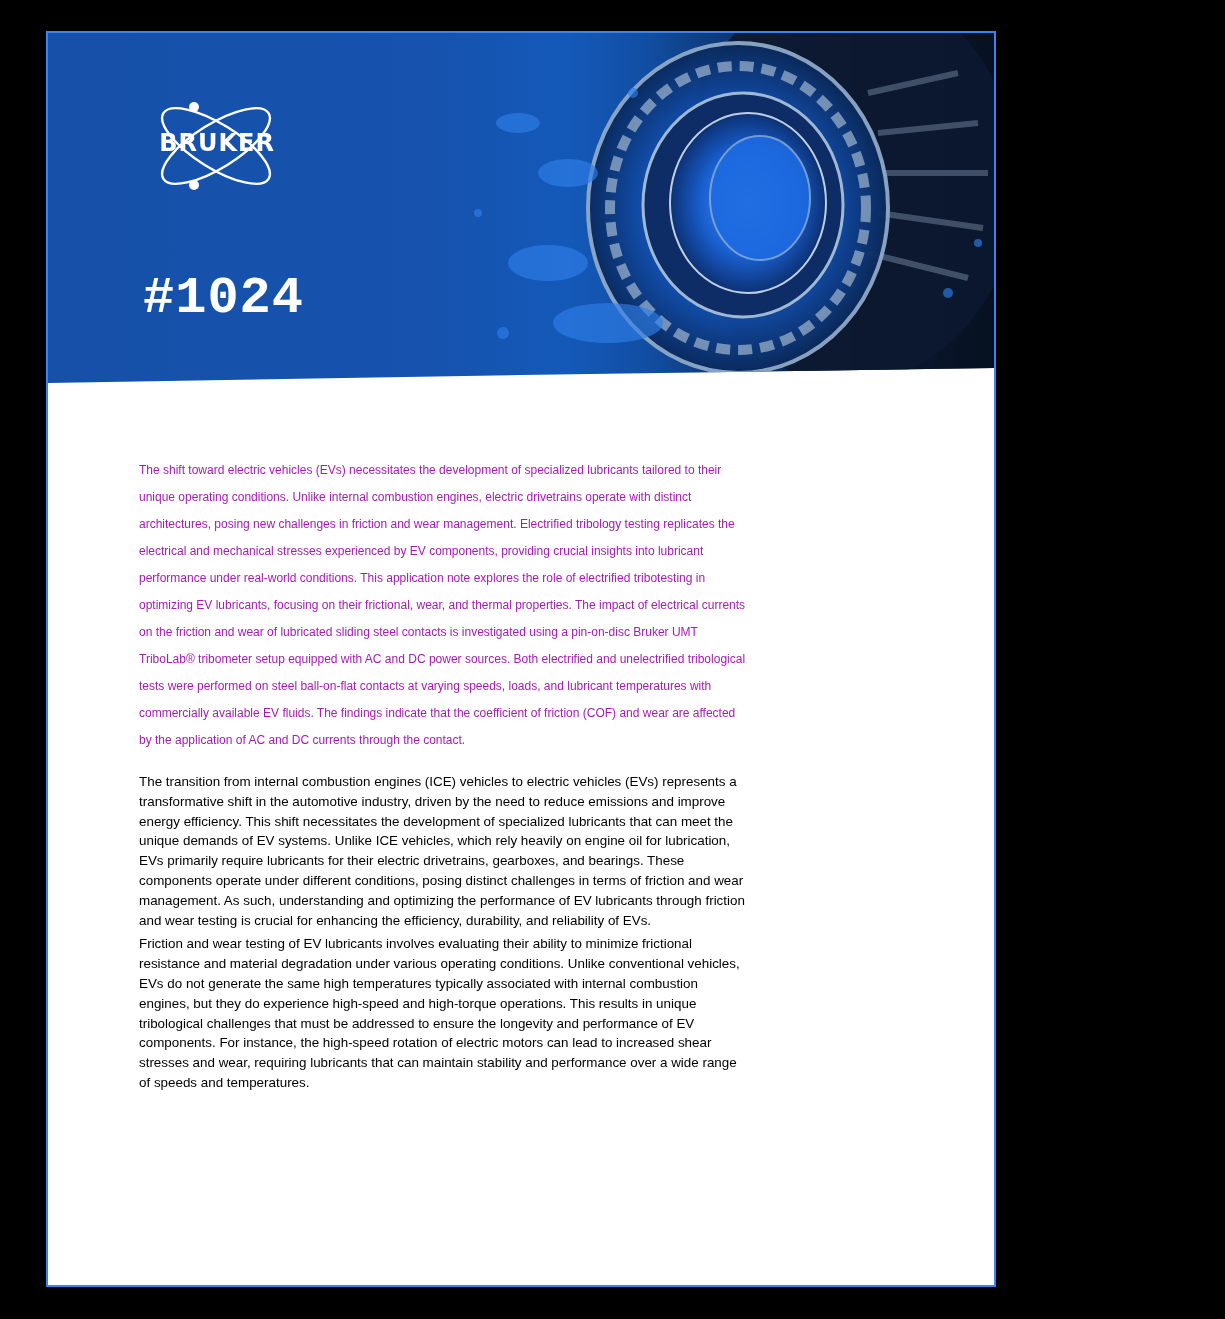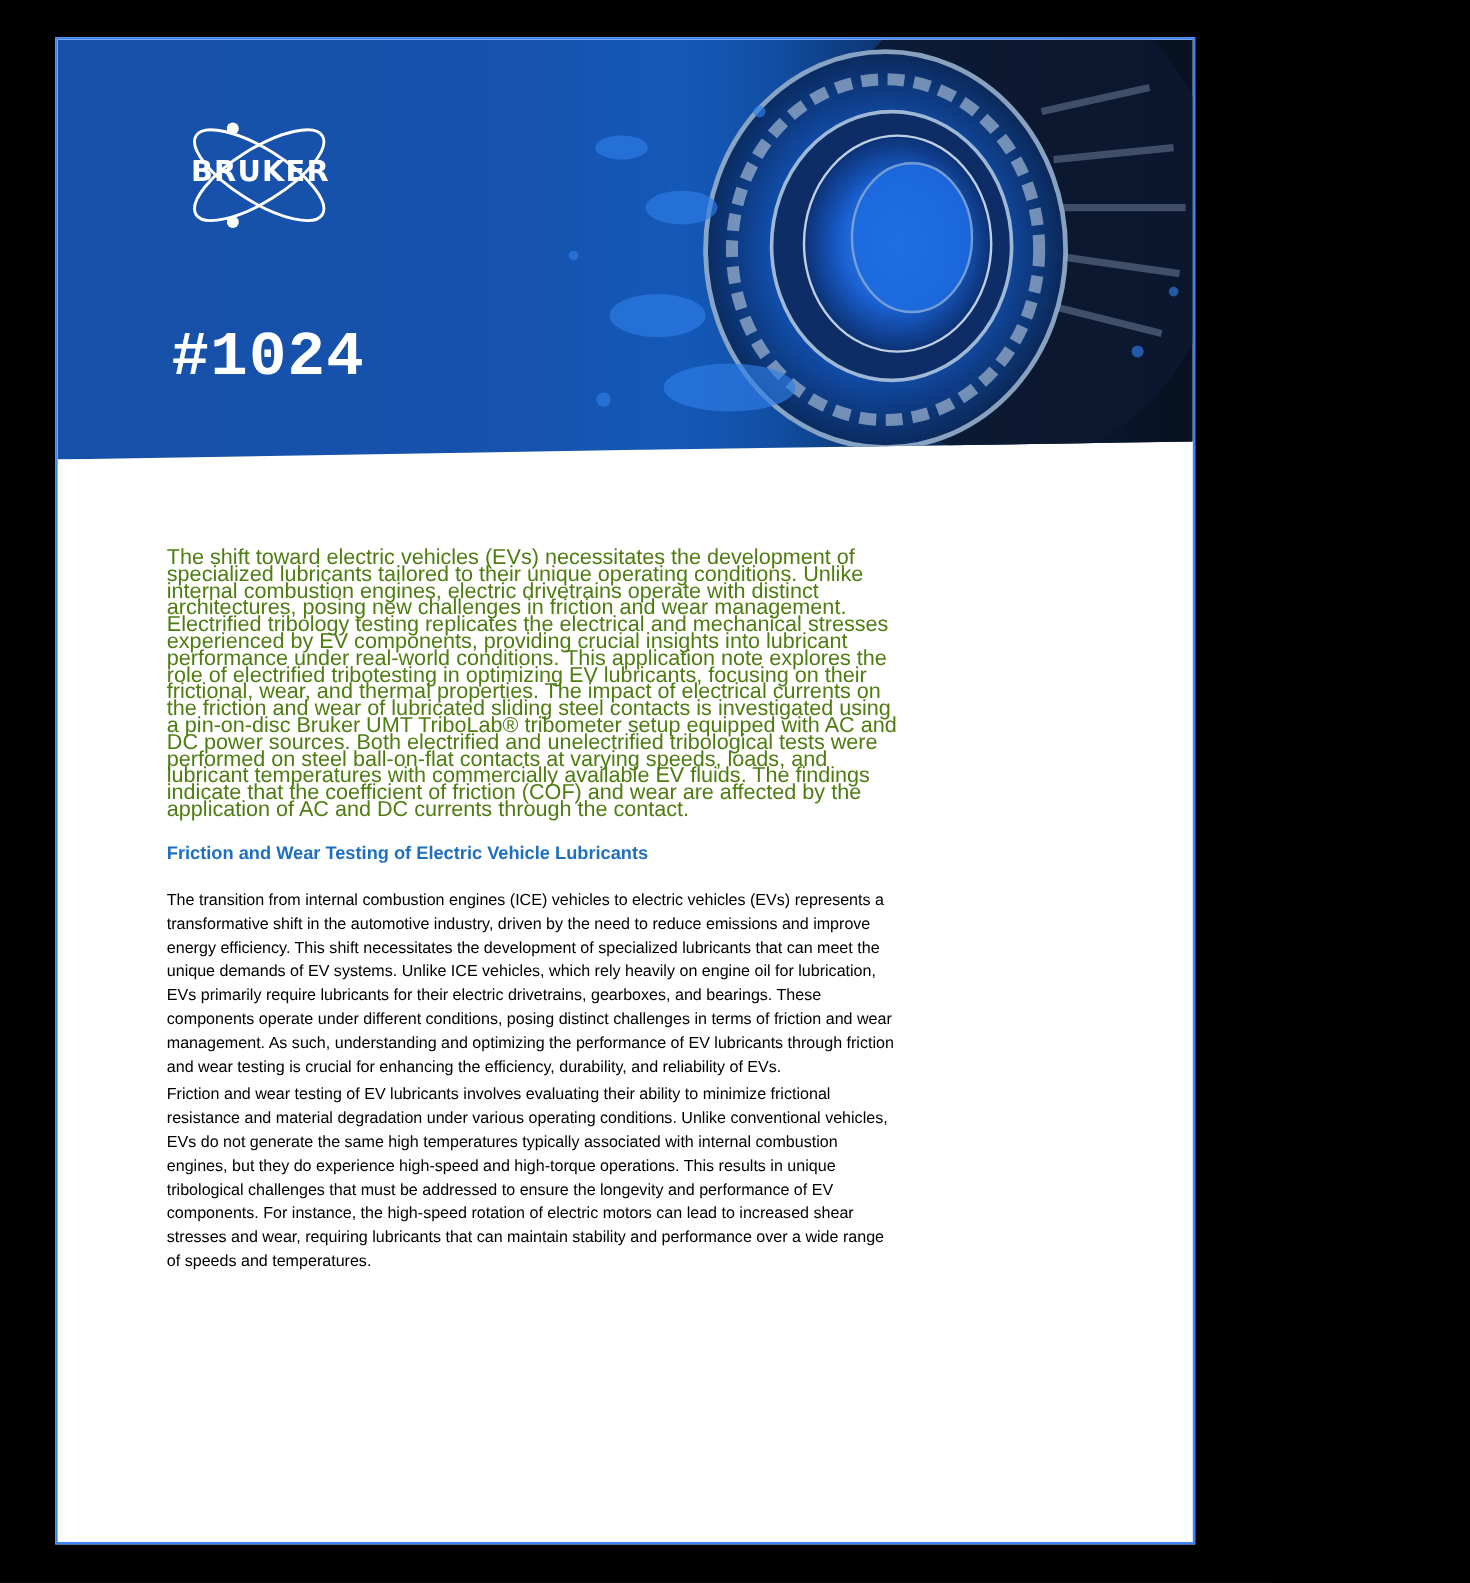--- a/index.html
+++ b/index.html
@@ -97,23 +97,23 @@
     margin: 0;
     color: #1278c8;
     font-family: "Liberation Sans", sans-serif;
     font-weight: bold;
     font-size: 27px;
     line-height: 32px;
     letter-spacing: -0.3px;
   }
   .abstract {
     margin: 22px 0 0 0;
-    color: #4d7c0f;
-    font-size: 18px;
-    line-height: 14px;
+    color: #a21caf;
+    font-size: 12px;
+    line-height: 27px;
     width: 612px;
   }
   .section-heading {
     margin: 21px 0 0 0;
     color: #1e6fc0;
     font-weight: bold;
     font-size: 15.2px;
     line-height: 20px;
   }
   .body-para {
@@ -191,19 +191,18 @@
       <div class="logo-text">BRUKER</div>
     </div>
 
     <div class="app-note-number">#1024</div>
   </div>
 
   <div class="content">
 
     <p class="abstract">The shift toward electric vehicles (EVs) necessitates the development of specialized lubricants tailored to their unique operating conditions. Unlike internal combustion engines, electric drivetrains operate with distinct architectures, posing new challenges in friction and wear management. Electrified tribology testing replicates the electrical and mechanical stresses experienced by EV components, providing crucial insights into lubricant performance under real-world conditions. This application note explores the role of electrified tribotesting in optimizing EV lubricants, focusing on their frictional, wear, and thermal properties. The impact of electrical currents on the friction and wear of lubricated sliding steel contacts is investigated using a pin-on-disc Bruker UMT TriboLab® tribometer setup equipped with AC and DC power sources. Both electrified and unelectrified tribological tests were performed on steel ball-on-flat contacts at varying speeds, loads, and lubricant temperatures with commercially available EV fluids. The findings indicate that the coefficient of friction (COF) and wear are affected by the application of AC and DC currents through the contact.</p>
 
-    <h2 class="section-heading">Friction and Wear Testing of Electric Vehicle Lubricants</h2>
 
     <p class="body-para">The transition from internal combustion engines (ICE) vehicles to electric vehicles (EVs) represents a transformative shift in the automotive industry, driven by the need to reduce emissions and improve energy efficiency. This shift necessitates the development of specialized lubricants that can meet the unique demands of EV systems. Unlike ICE vehicles, which rely heavily on engine oil for lubrication, EVs primarily require lubricants for their electric drivetrains, gearboxes, and bearings. These components operate under different conditions, posing distinct challenges in terms of friction and wear management. As such, understanding and optimizing the performance of EV lubricants through friction and wear testing is crucial for enhancing the efficiency, durability, and reliability of EVs.</p>
     <p class="body-para">Friction and wear testing of EV lubricants involves evaluating their ability to minimize frictional resistance and material degradation under various operating conditions. Unlike conventional vehicles, EVs do not generate the same high temperatures typically associated with internal combustion engines, but they do experience high-speed and high-torque operations. This results in unique tribological challenges that must be addressed to ensure the longevity and performance of EV components. For instance, the high-speed rotation of electric motors can lead to increased shear stresses and wear, requiring lubricants that can maintain stability and performance over a wide range of speeds and temperatures.</p>
   </div>
 
 </div>
 
 </body></html>

